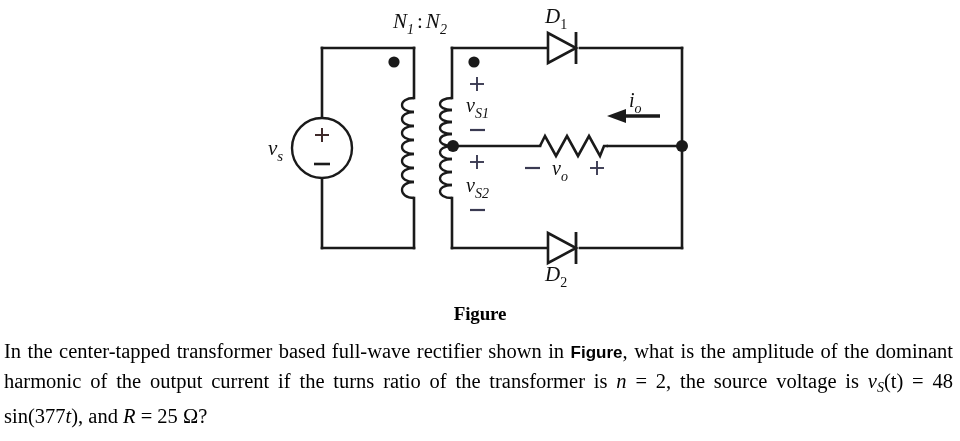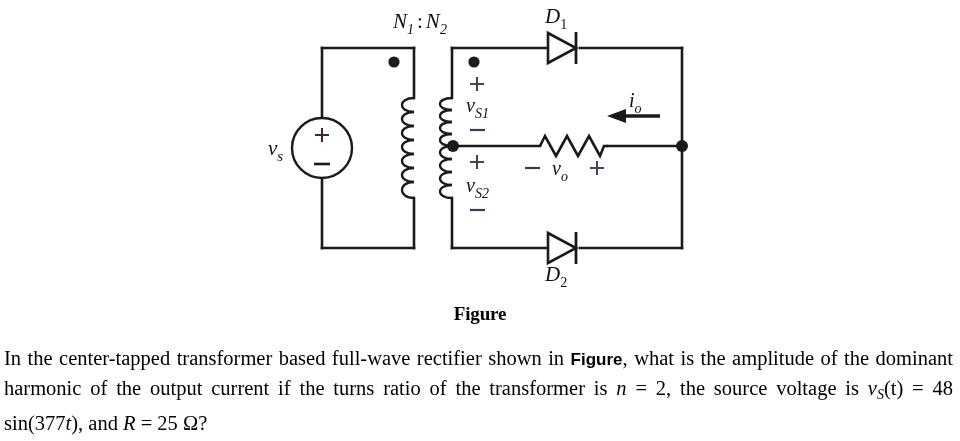--- a/index.html
+++ b/index.html
@@ -35,21 +35,21 @@
     width: 960px;
     text-align: center;
     font-family: "Liberation Serif", serif;
     font-weight: bold;
     font-size: 19px;
     letter-spacing: -0.2px;
   }
   #problem-text {
     position: absolute;
     left: 4px;
-    top: 344px;
+    top: 337px;
     width: 949px;
     font-family: "Liberation Serif", serif;
     font-size: 20.5px;
     line-height: 28px;
     text-align: justify;
     text-justify: inter-word;
   }
   #problem-text p {
     margin: 0;
   }

